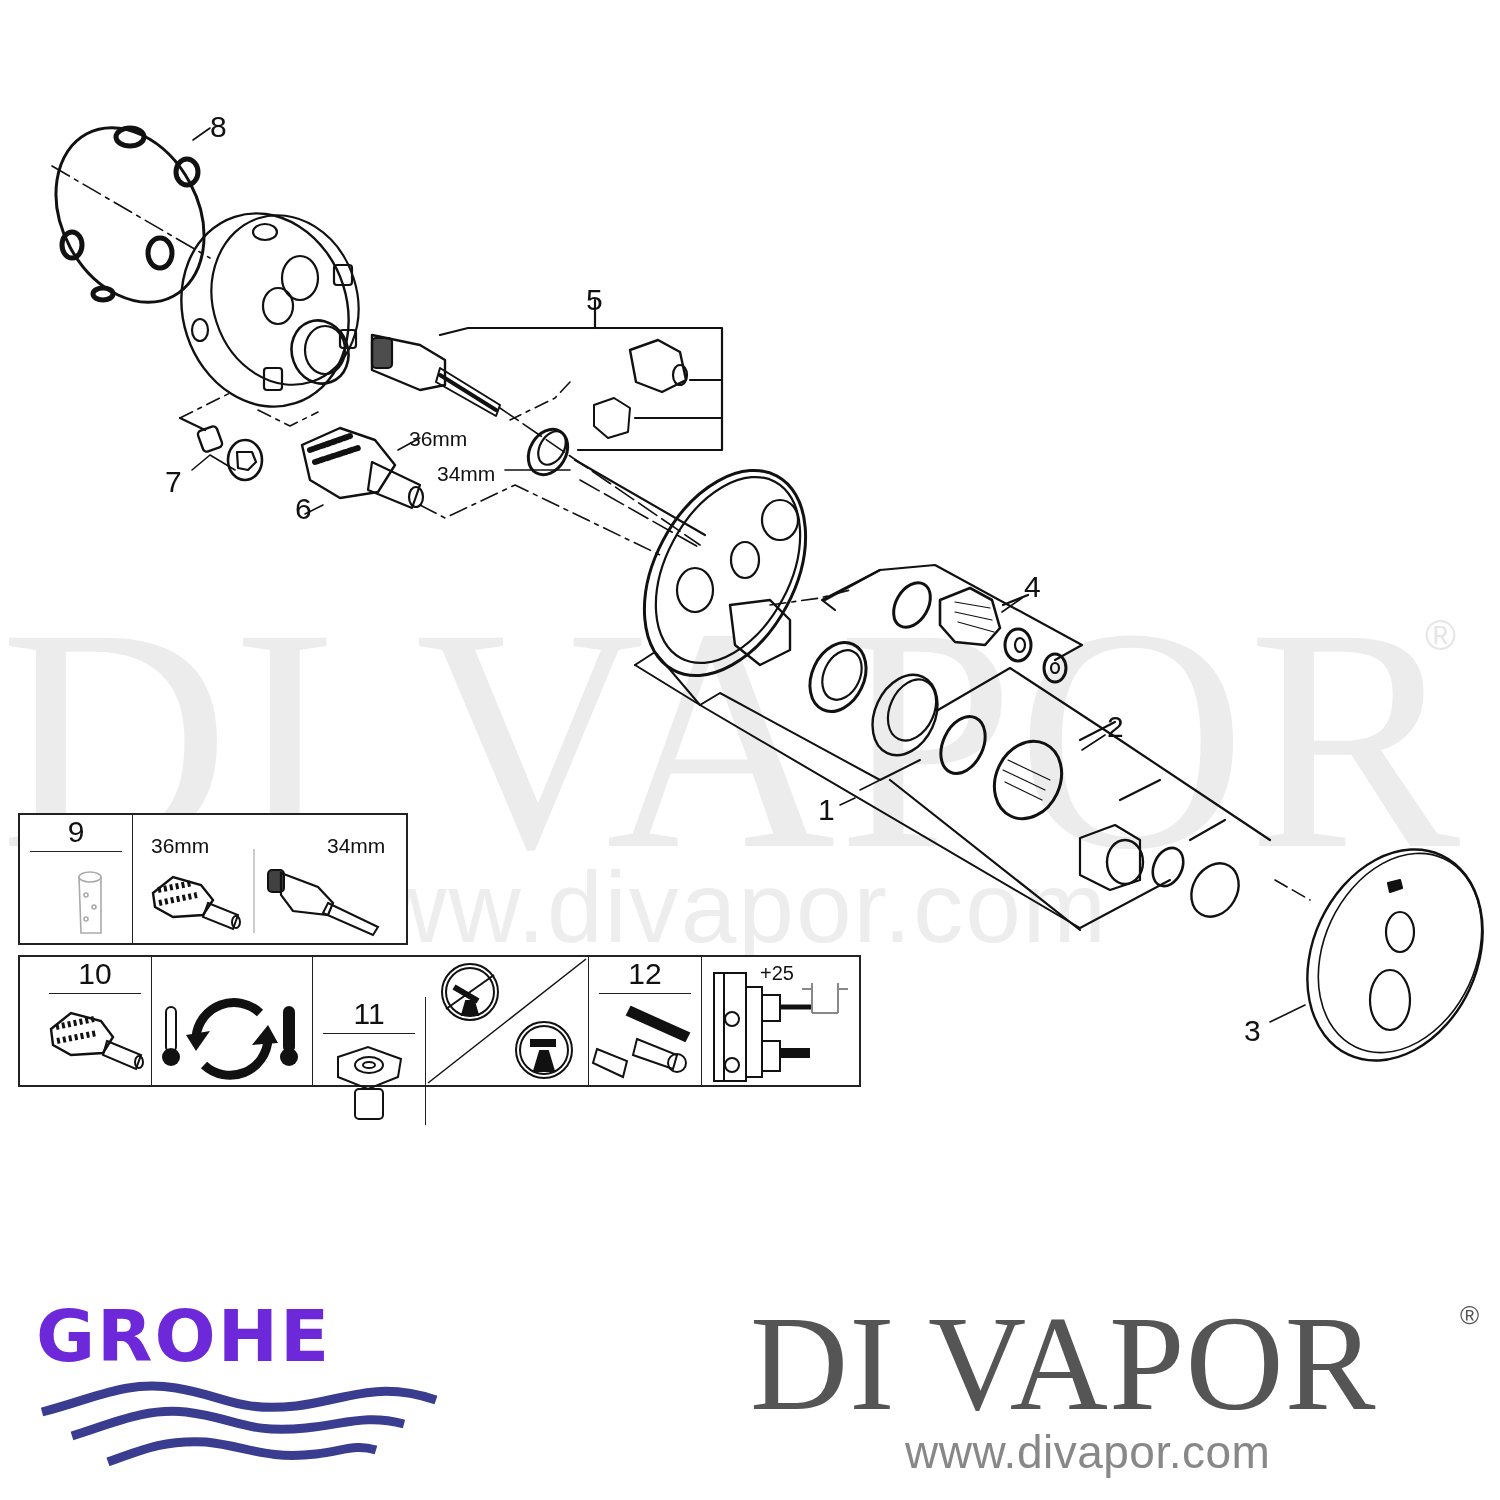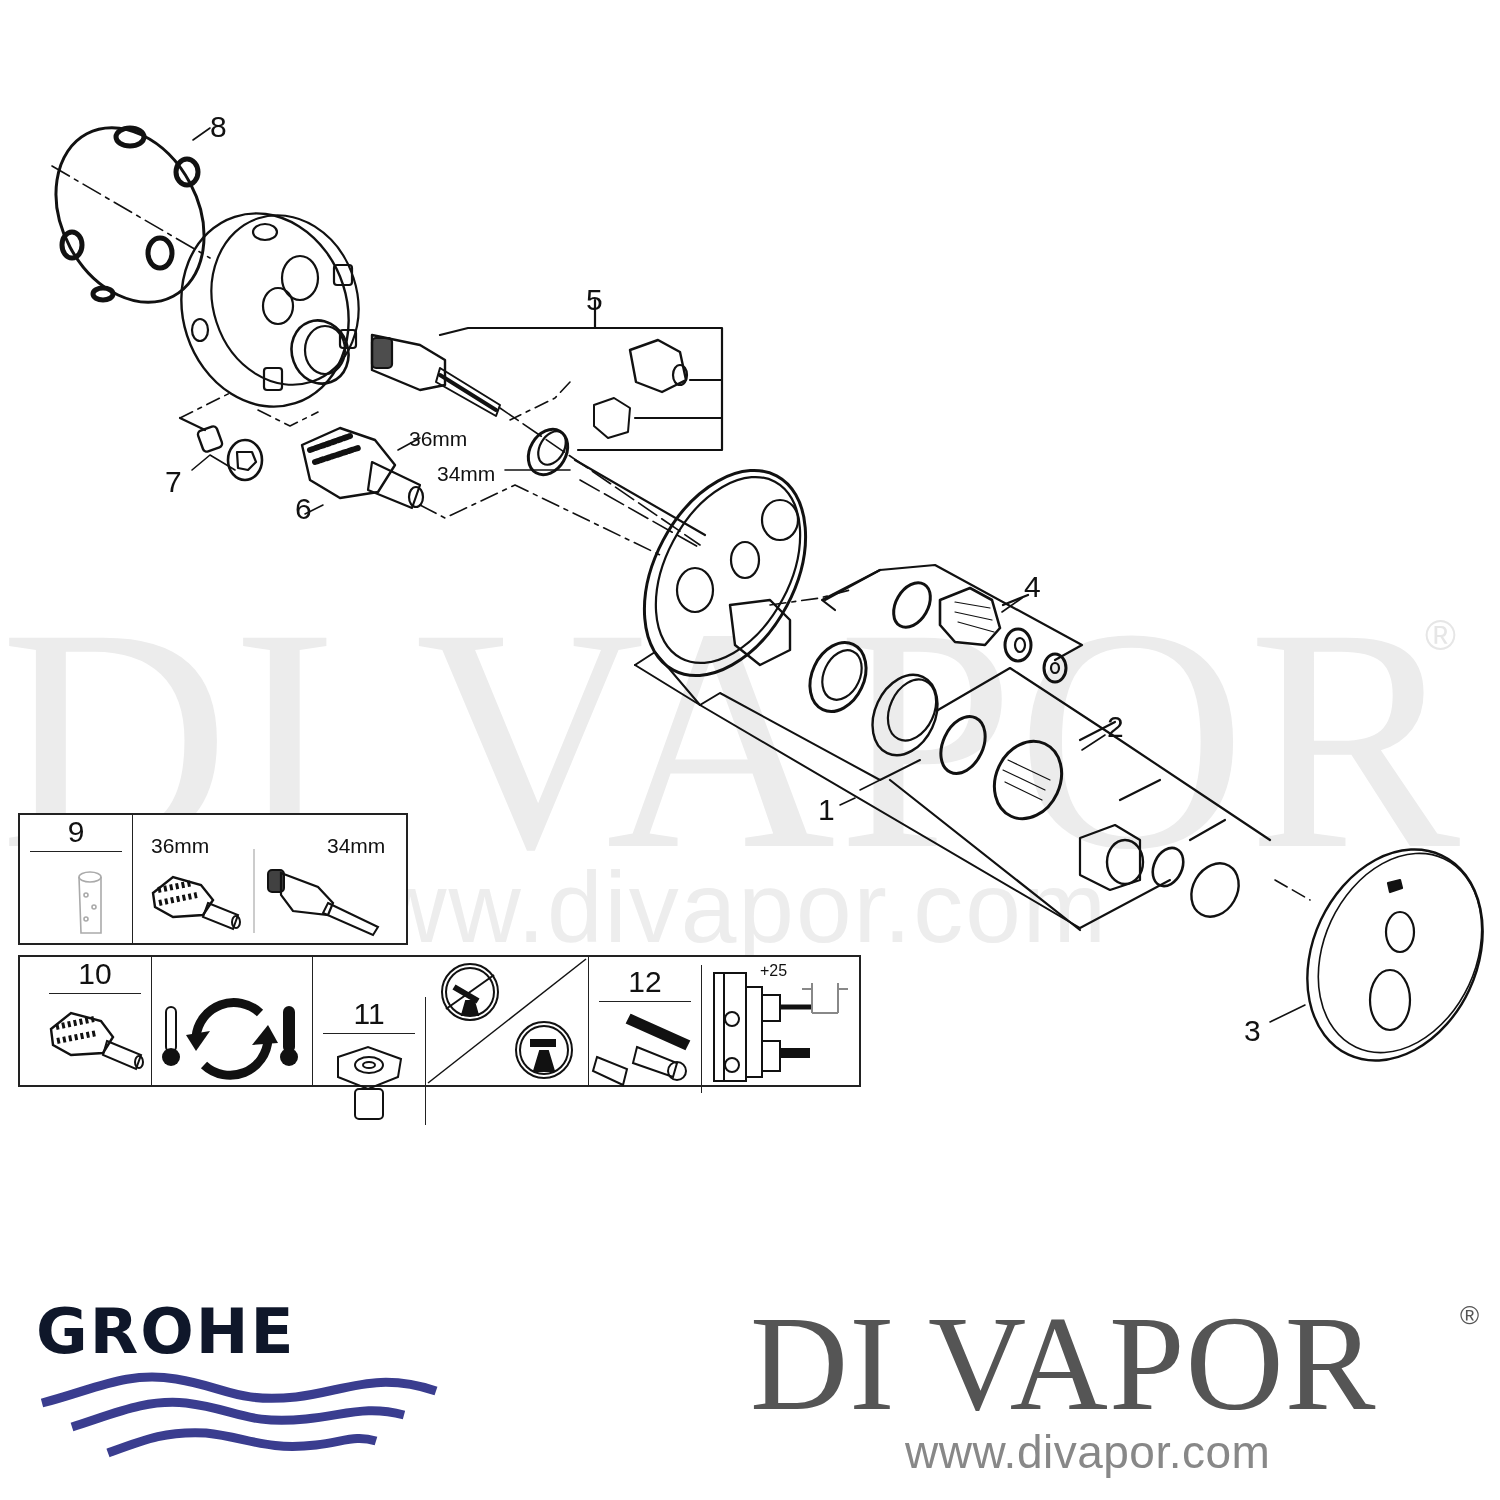--- a/index.html
+++ b/index.html
@@ -11,21 +11,21 @@
   .callout{position:absolute;font-size:30px;line-height:1;color:#111;z-index:2;}
   .dim{position:absolute;font-size:21px;line-height:1;color:#111;z-index:2;background:transparent;}
   .panel{position:absolute;border:2px solid #222;background:#fff;z-index:2;display:flex;}
   .cell{position:relative;border-right:1.5px solid #222;height:100%;}
   .cell:last-child{border-right:none;}
   .cell-num{position:absolute;left:0;right:0;top:2px;text-align:center;font-size:30px;line-height:1;}
   .cell-rule{position:absolute;left:10px;right:10px;top:36px;border-top:1.5px solid #222;}
   .cell-lbl{position:absolute;font-size:21px;line-height:1;}
   .cell svg{position:absolute;left:0;top:0;}
   .grohe{position:absolute;left:36px;top:1300px;z-index:2;}
-  .grohe-word{font-family:"DejaVu Sans",sans-serif;font-weight:bold;font-size:63px;line-height:1;color:#0f172a;letter-spacing:2px;}
+  .grohe-word{font-family:"DejaVu Sans",sans-serif;font-weight:bold;font-size:72px;line-height:1;color:#6d28d9;letter-spacing:2px;}
   .dv-logo{position:absolute;left:750px;top:1295px;font-family:"Liberation Serif",serif;font-size:136px;line-height:1;color:#555;letter-spacing:1px;z-index:2;white-space:nowrap;}
   .dv-reg{position:absolute;left:1460px;top:1300px;font-size:26px;color:#555;z-index:2;}
   .dv-url{position:absolute;left:905px;top:1425px;font-family:"Liberation Sans",sans-serif;font-size:46px;color:#888;z-index:2;letter-spacing:0.5px;}
 </style>
 </head>
 <body>
 
 <div class="wm-big">DI VAPOR</div>
 <div class="wm-reg">®</div>
 <div class="wm-url">www.divapor.com</div>
@@ -288,32 +288,32 @@
         <line x1="20" y1="52" x2="68" y2="18"></line>
       </g>
       <g>
         <circle cx="118" cy="93" r="28"></circle>
           <circle cx="118" cy="93" r="24"></circle>
         <path d="M104 86 L130 86" stroke-width="8"></path>
         <polygon points="114,94 122,94 128,114 108,114" fill="#111"></polygon>
       </g>
     </svg>
   </div>
-  <div class="cell" style="width:112px;margin-top:8px;">
+  <div class="cell" style="width:112px;">
     <div class="cell-num">12</div>
     <div class="cell-rule"></div>
     <svg width="112" height="128" fill="none" stroke="#111" stroke-width="2">
       <path d="M42 50 L100 76 L96 84 L38 58 Z" fill="#111"></path>
       <path d="M8 92 L38 104 L34 120 L4 106 Z"></path>
       <path d="M48 82 L88 98 L84 112 L44 98 Z"></path>
       <circle cx="88" cy="106" r="9"></circle>
     </svg>
   </div>
   <div class="cell" style="flex:1;">
-    <div class="cell-lbl" style="left:58px;top:6px;font-size:16px;">+25</div>
+    <div class="cell-lbl" style="left:58px;top:6px;font-size:20px;">+25</div>
     <svg width="160" height="128" fill="none" stroke="#111" stroke-width="2">
       <rect x="12" y="16" width="32" height="108"></rect>
       <line x1="22" y1="16" x2="22" y2="124"></line>
       <circle cx="30" cy="62" r="7"></circle>
         <circle cx="30" cy="108" r="7"></circle>
       <rect x="44" y="30" width="16" height="90"></rect>
       <rect x="60" y="38" width="18" height="26"></rect>
       <line x1="78" y1="50" x2="110" y2="50" stroke-width="5"></line>
       <rect x="60" y="84" width="18" height="30"></rect>
       <line x1="78" y1="96" x2="108" y2="96" stroke-width="10"></line>

